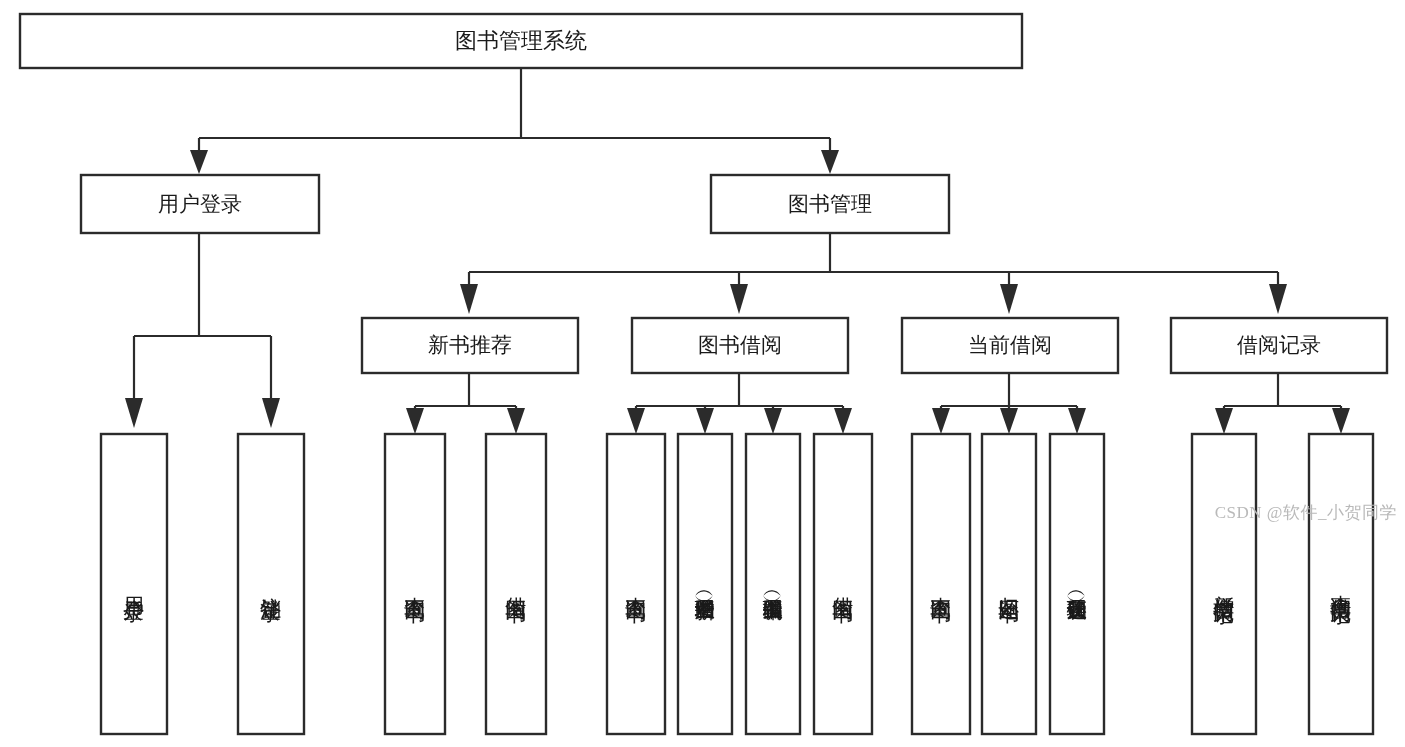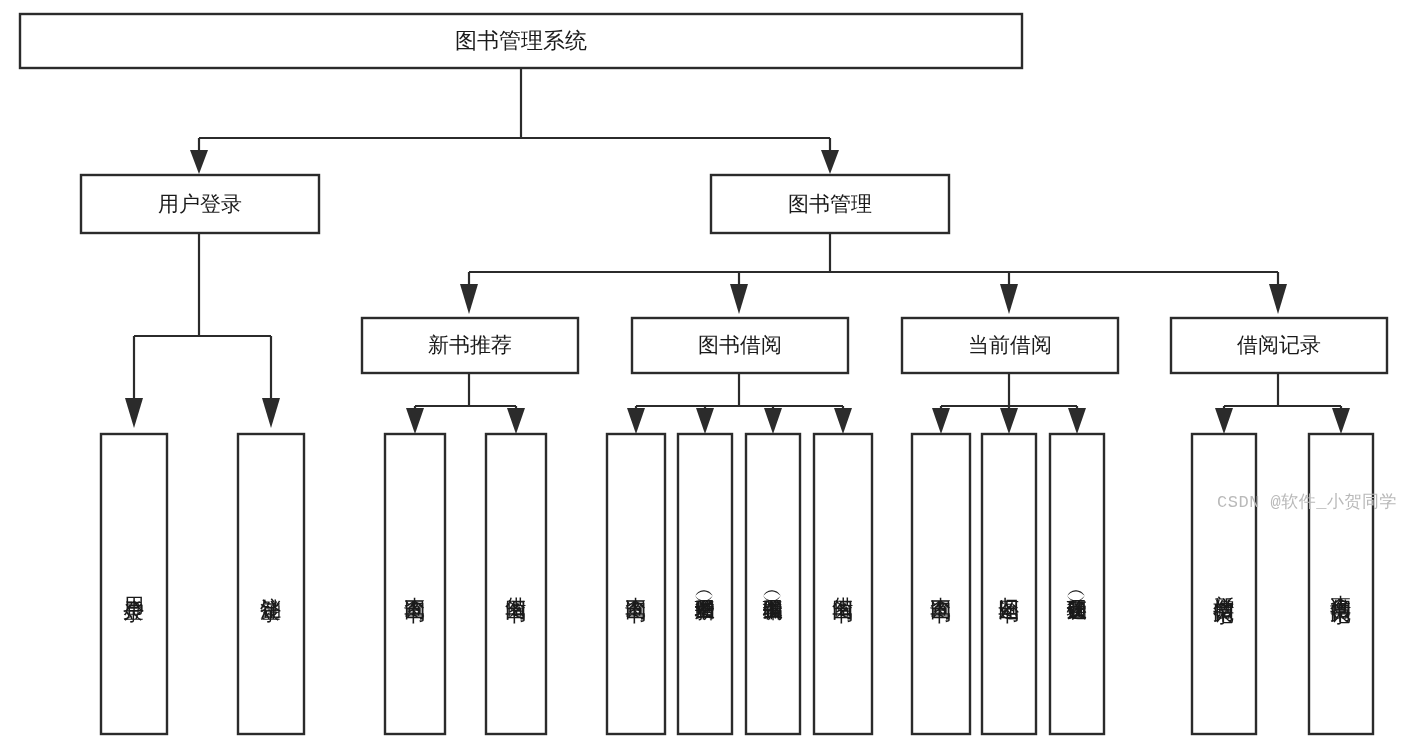--- a/index.html
+++ b/index.html
@@ -66,22 +66,22 @@
     text-align: center;
     display: flex;
     align-items: center;
     justify-content: center;
     pointer-events: none;
     user-select: none;
   }
   .watermark {
     position: absolute;
     right: 8px;
-    bottom: 24px;
-    font-family: Liberation Mono, monospace;
+    bottom: 13px;
+    font-family: Liberation Serif, serif;
     font-size: 17px;
     color: #b9b9b9;
     letter-spacing: 0.5px;
     white-space: nowrap;
   }
 </style>
 </head>
 <body>
 
 <div id="diagram-root">

